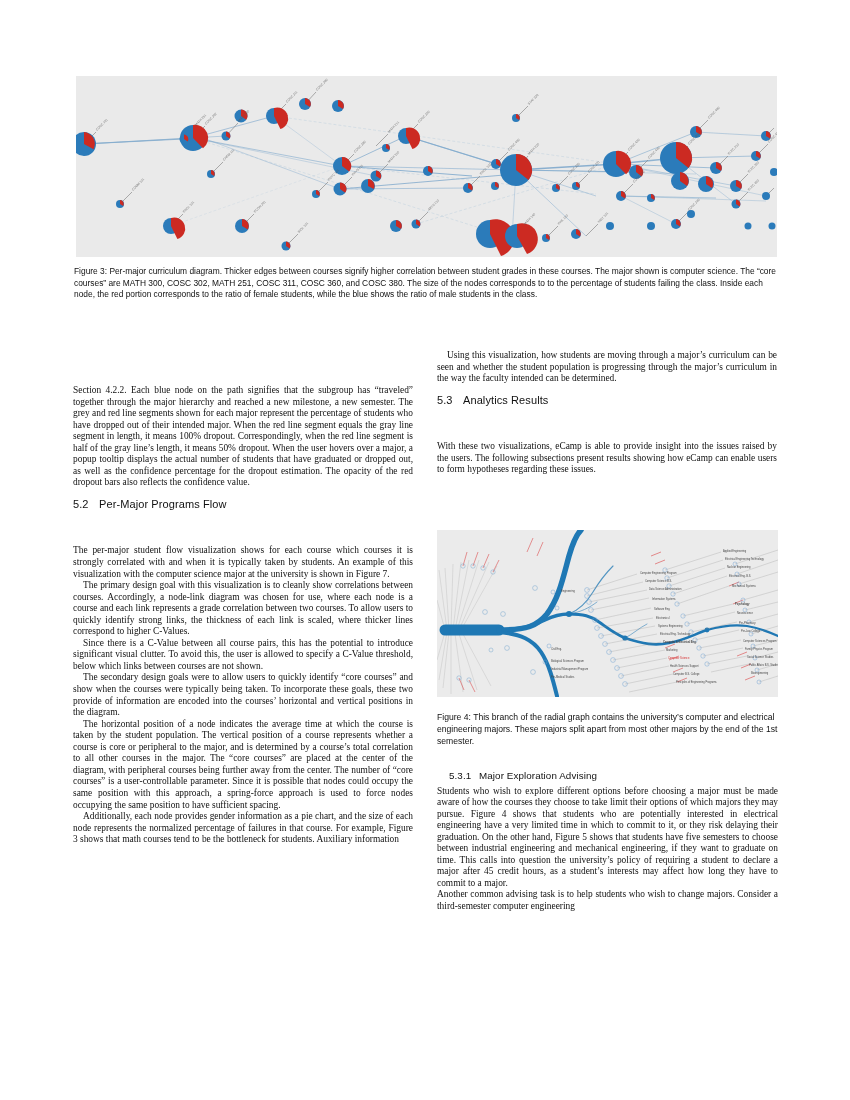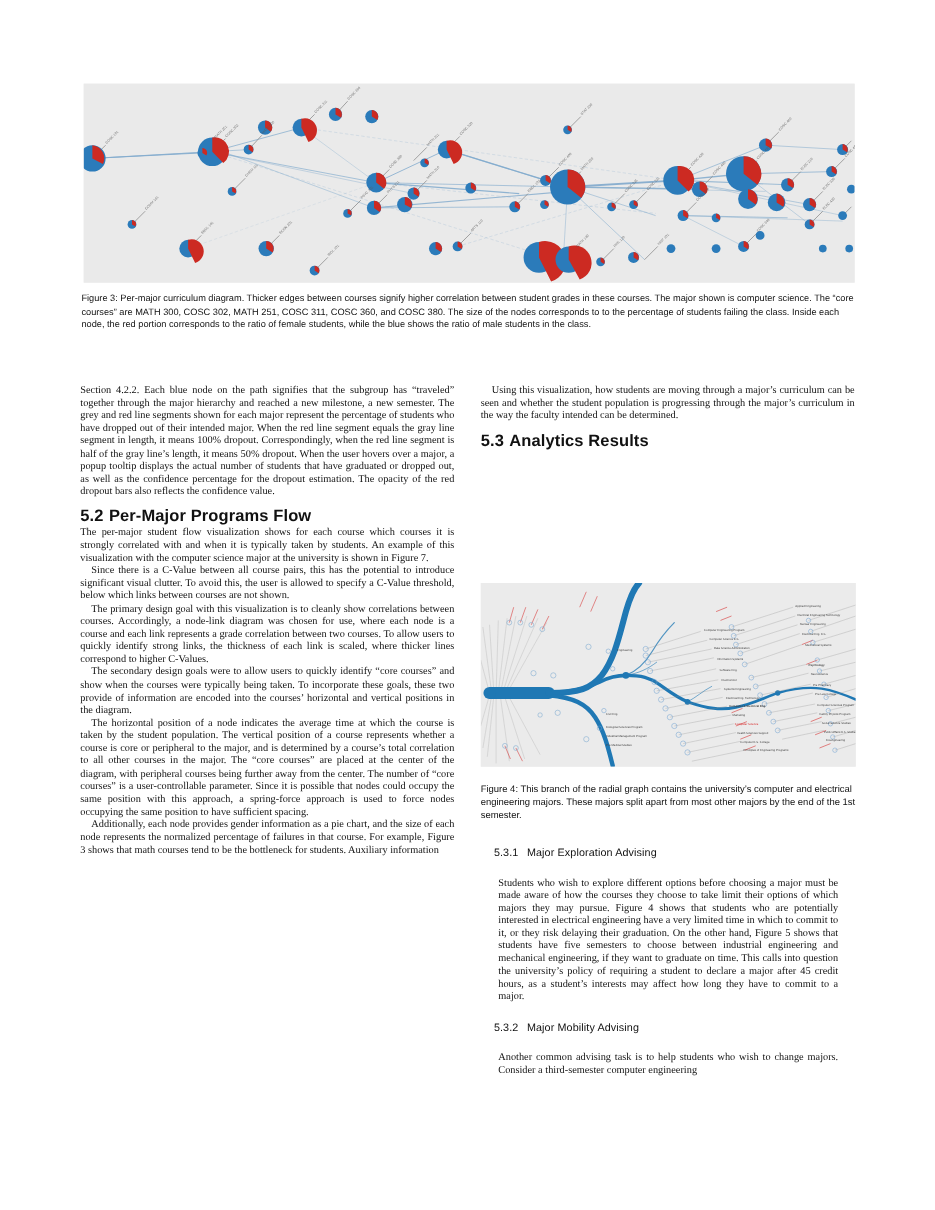--- a/index.html
+++ b/index.html
@@ -33,26 +33,26 @@
   .col{
     position:absolute;top:350px;width:340px;
     font-size:9.4px;line-height:11.55px;
     text-align:justify;
     -webkit-hyphens:none;hyphens:none;
   }
   .col-left{left:73px;}
   .col-right{left:437px;}
 
   .col p{margin:0;text-indent:10px;}
-  .col p.noindent{text-indent:0;}
+  .col p.noindent{text-indent:0;margin-top:35px;}
 
   h3.sec{
     font-family:"Liberation Sans", sans-serif;
-    font-weight:bold;
-    font-size:15px;
+    font-weight:normal;
+    font-size:11px;
     margin:10px 0 4px 0;
     letter-spacing:0.1px;
   }
   h3.sec .num{display:inline-block;min-width:26px;}
   h3.sec.sub{font-size:9.8px;font-weight:normal;}
   h3.sec.sub .num{min-width:30px;margin-left:12px;}
 
   
   .fig4-wrap{
     position:absolute;left:437px;top:530px;width:341px;height:167px;
@@ -63,21 +63,21 @@
   .fig4-caption{
     position:absolute;left:437px;top:712px;width:341px;
     font-family:"Liberation Sans", sans-serif;
     font-size:8.6px;line-height:11.8px;color:#111;
   }
 
   .rc-after-fig{
     position:absolute;left:437px;top:760px;width:341px;
     font-size:9.4px;line-height:11.55px;text-align:justify;
   }
-  .rc-after-fig p{margin:16px;text-indent:10px;}
+  .rc-after-fig p{margin:0;text-indent:10px;}
   .rc-after-fig p.noindent{text-indent:0;}
 </style>
 </head>
 <body>
 
 <div class="page">
 
   <div class="fig3-wrap">
     <svg width="701" height="181" viewBox="0 0 701 181" xmlns="http://www.w3.org/2000/svg">
       <defs>
@@ -429,33 +429,34 @@
 
   <div class="fig3-caption">Figure 3: Per-major curriculum diagram. Thicker edges between courses signify higher correlation between student grades in these courses. The major shown is computer science. The “core courses” are MATH 300, COSC 302, MATH 251, COSC 311, COSC 360, and COSC 380. The size of the nodes corresponds to to the percentage of students failing the class. Inside each node, the red portion corresponds to the ratio of female students, while the blue shows the ratio of male students in the class.</div>
 
   <div class="col col-left">
     <p class="noindent">Section 4.2.2. Each blue node on the path signifies that the subgroup has “traveled” together through the major hierarchy and reached a new milestone, a new semester. The grey and red line segments shown for each major represent the percentage of students who have dropped out of their intended major. When the red line segment equals the gray line segment in length, it means 100% dropout. Correspondingly, when the red line segment is half of the gray line’s length, it means 50% dropout. When the user hovers over a major, a popup tooltip displays the actual number of students that have graduated or dropped out, as well as the confidence percentage for the dropout estimation. The opacity of the red dropout bars also reflects the confidence value.</p>
 
     <h3 class="sec">
       <span class="num">5.2</span><span>Per-Major Programs Flow</span>
     </h3>
     <p class="noindent">The per-major student flow visualization shows for each course which courses it is strongly correlated with and when it is typically taken by students. An example of this visualization with the computer science major at the university is shown in Figure 7.</p>
+    <p>The primary design goal with this visualization is to cleanly show correlations between courses. Accordingly, a node-link diagram was chosen for use, where each node is a course and each link represents a grade correlation between two courses. To allow users to quickly identify strong links, the thickness of each link is scaled, where thicker lines correspond to higher C-Values.</p>
     <p>Since there is a C-Value between all course pairs, this has the potential to introduce significant visual clutter. To avoid this, the user is allowed to specify a C-Value threshold, below which links between courses are not shown.</p>
-    <p>The primary design goal with this visualization is to cleanly show correlations between courses. Accordingly, a node-link diagram was chosen for use, where each node is a course and each link represents a grade correlation between two courses. To allow users to quickly identify strong links, the thickness of each link is scaled, where thicker lines correspond to higher C-Values.</p>
     <p>The secondary design goals were to allow users to quickly identify “core courses” and show when the courses were typically being taken. To incorporate these goals, these two provide of information are encoded into the courses’ horizontal and vertical positions in the diagram.</p>
     <p>The horizontal position of a node indicates the average time at which the course is taken by the student population. The vertical position of a course represents whether a course is core or peripheral to the major, and is determined by a course’s total correlation to all other courses in the major. The “core courses” are placed at the center of the diagram, with peripheral courses being further away from the center. The number of “core courses” is a user-controllable parameter. Since it is possible that nodes could occupy the same position with this approach, a spring-force approach is used to force nodes occupying the same position to have sufficient spacing.</p>
     <p>Additionally, each node provides gender information as a pie chart, and the size of each node represents the normalized percentage of failures in that course. For example, Figure 3 shows that math courses tend to be the bottleneck for students. Auxiliary information</p>
   </div>
 
   <div class="col col-right">
     <p>Using this visualization, how students are moving through a major’s curriculum can be seen and whether the student population is progressing through the major’s curriculum in the way the faculty intended can be determined.</p>
 
     <h3 class="sec">
       <span class="num">5.3</span><span>Analytics Results</span>
     </h3>
+    <p class="noindent">With these two visualizations, eCamp is able to provide insight into the issues raised by the users. The following subsections present results showing how eCamp can enable users to form hypotheses regarding these issues.</p>
   </div>
 
   <div class="fig4-wrap">
     <svg width="341" height="167" viewBox="0 0 341 167" xmlns="http://www.w3.org/2000/svg">
       <rect x="0" y="0" width="341" height="167" fill="#ebebeb"></rect>
 
       <g stroke="#9a9a9a" fill="none" stroke-width="0.4" opacity="0.6">
         <path d="M10,100 L2,40"></path>
           <path d="M12,100 L8,38"></path>
           <path d="M14,100 L16,34"></path>
@@ -653,19 +654,16 @@
   </div>
 
   <div class="fig4-caption">Figure 4: This branch of the radial graph contains the university’s computer and electrical engineering majors. These majors split apart from most other majors by the end of the 1st semester.</div>
 
   <div class="rc-after-fig">
     <h3 class="sec sub">
       <span class="num">5.3.1</span><span>Major Exploration Advising</span>
     </h3>
     <p class="noindent">Students who wish to explore different options before choosing a major must be made aware of how the courses they choose to take limit their options of which majors they may pursue. Figure 4 shows that students who are potentially interested in electrical engineering have a very limited time in which to commit to it, or they risk delaying their graduation. On the other hand, Figure 5 shows that students have five semesters to choose between industrial engineering and mechanical engineering, if they want to graduate on time. This calls into question the university’s policy of requiring a student to declare a major after 45 credit hours, as a student’s interests may affect how long they have to commit to a major.</p>
 
-    <h3 class="sec sub">
-      <span class="num">5.3.2</span><span>Major Mobility Advising</span>
-    </h3>
     <p class="noindent">Another common advising task is to help students who wish to change majors. Consider a third-semester computer engineering</p>
   </div>
 
 </div>
 
 </body></html>

